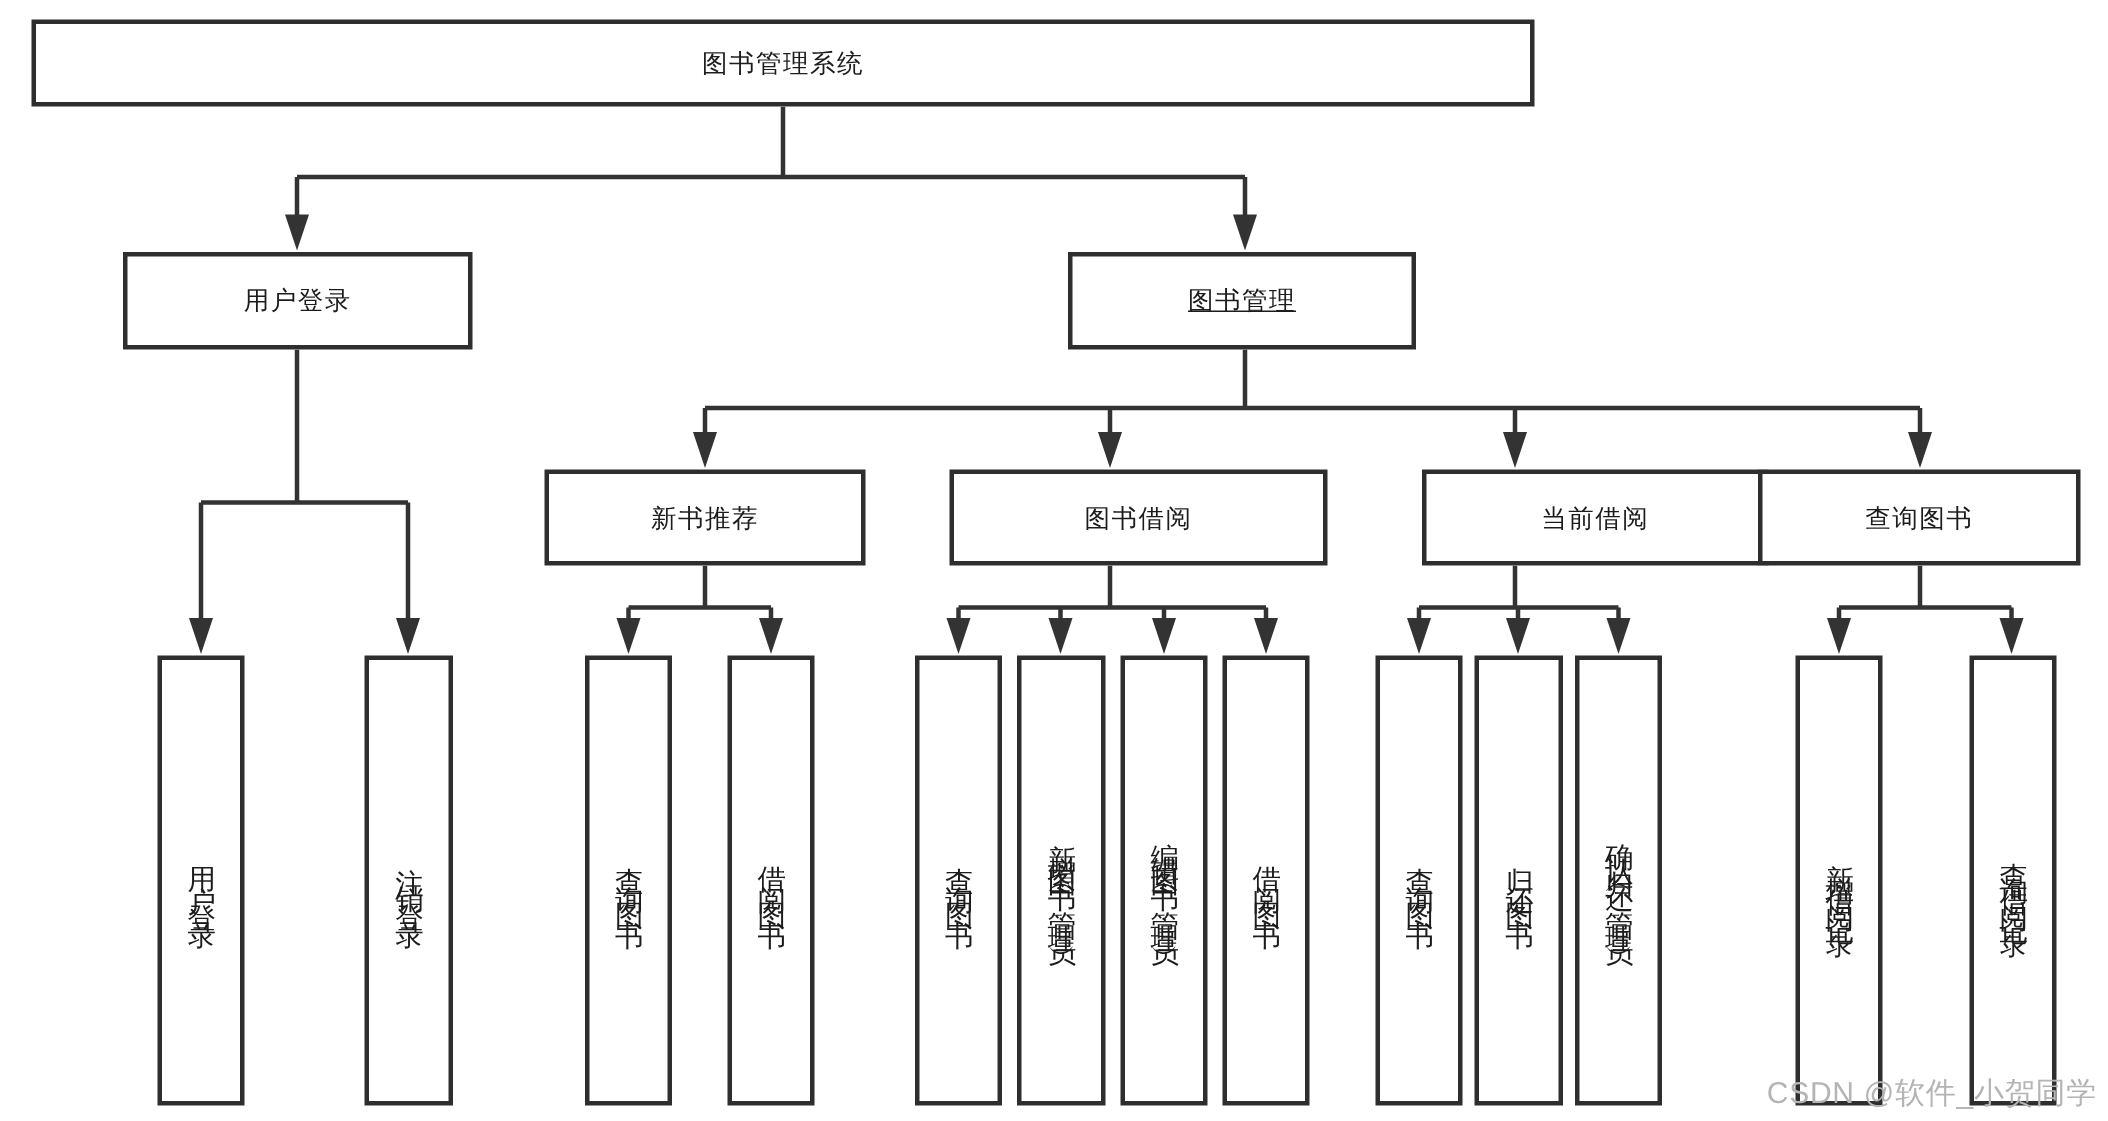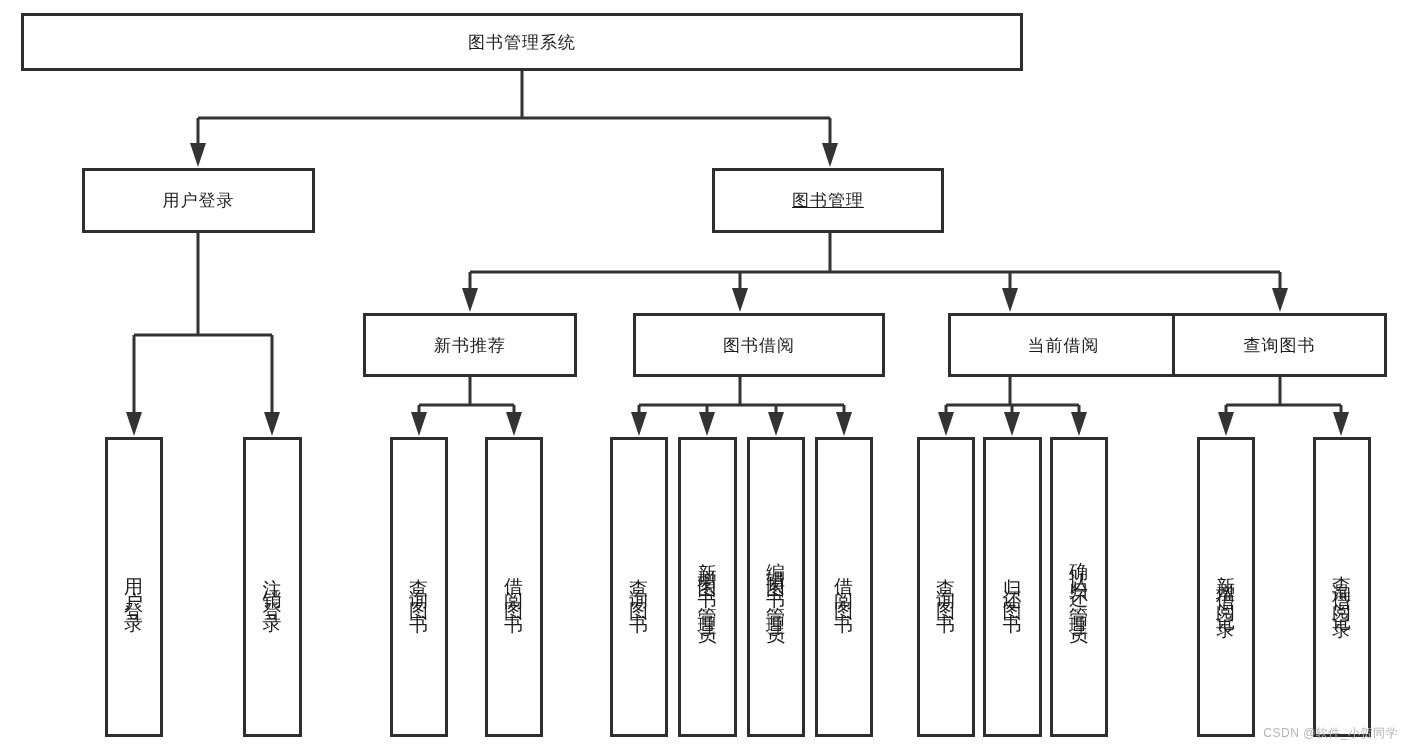--- a/index.html
+++ b/index.html
@@ -41,21 +41,21 @@
     letter-spacing:12px;
     line-height:1;
     text-align:center;
   }
   .node-v.tight{letter-spacing:9px;}
   .watermark{
     position:absolute;
     right:7px;
     bottom:5px;
     z-index:5;
-    font-size:12px;
+    font-size:20px;
     color:var(--wm);
     letter-spacing:0.5px;
     white-space:nowrap;
   }
 </style>
 </head>
 <body>
 
 <div class="stage">
 

